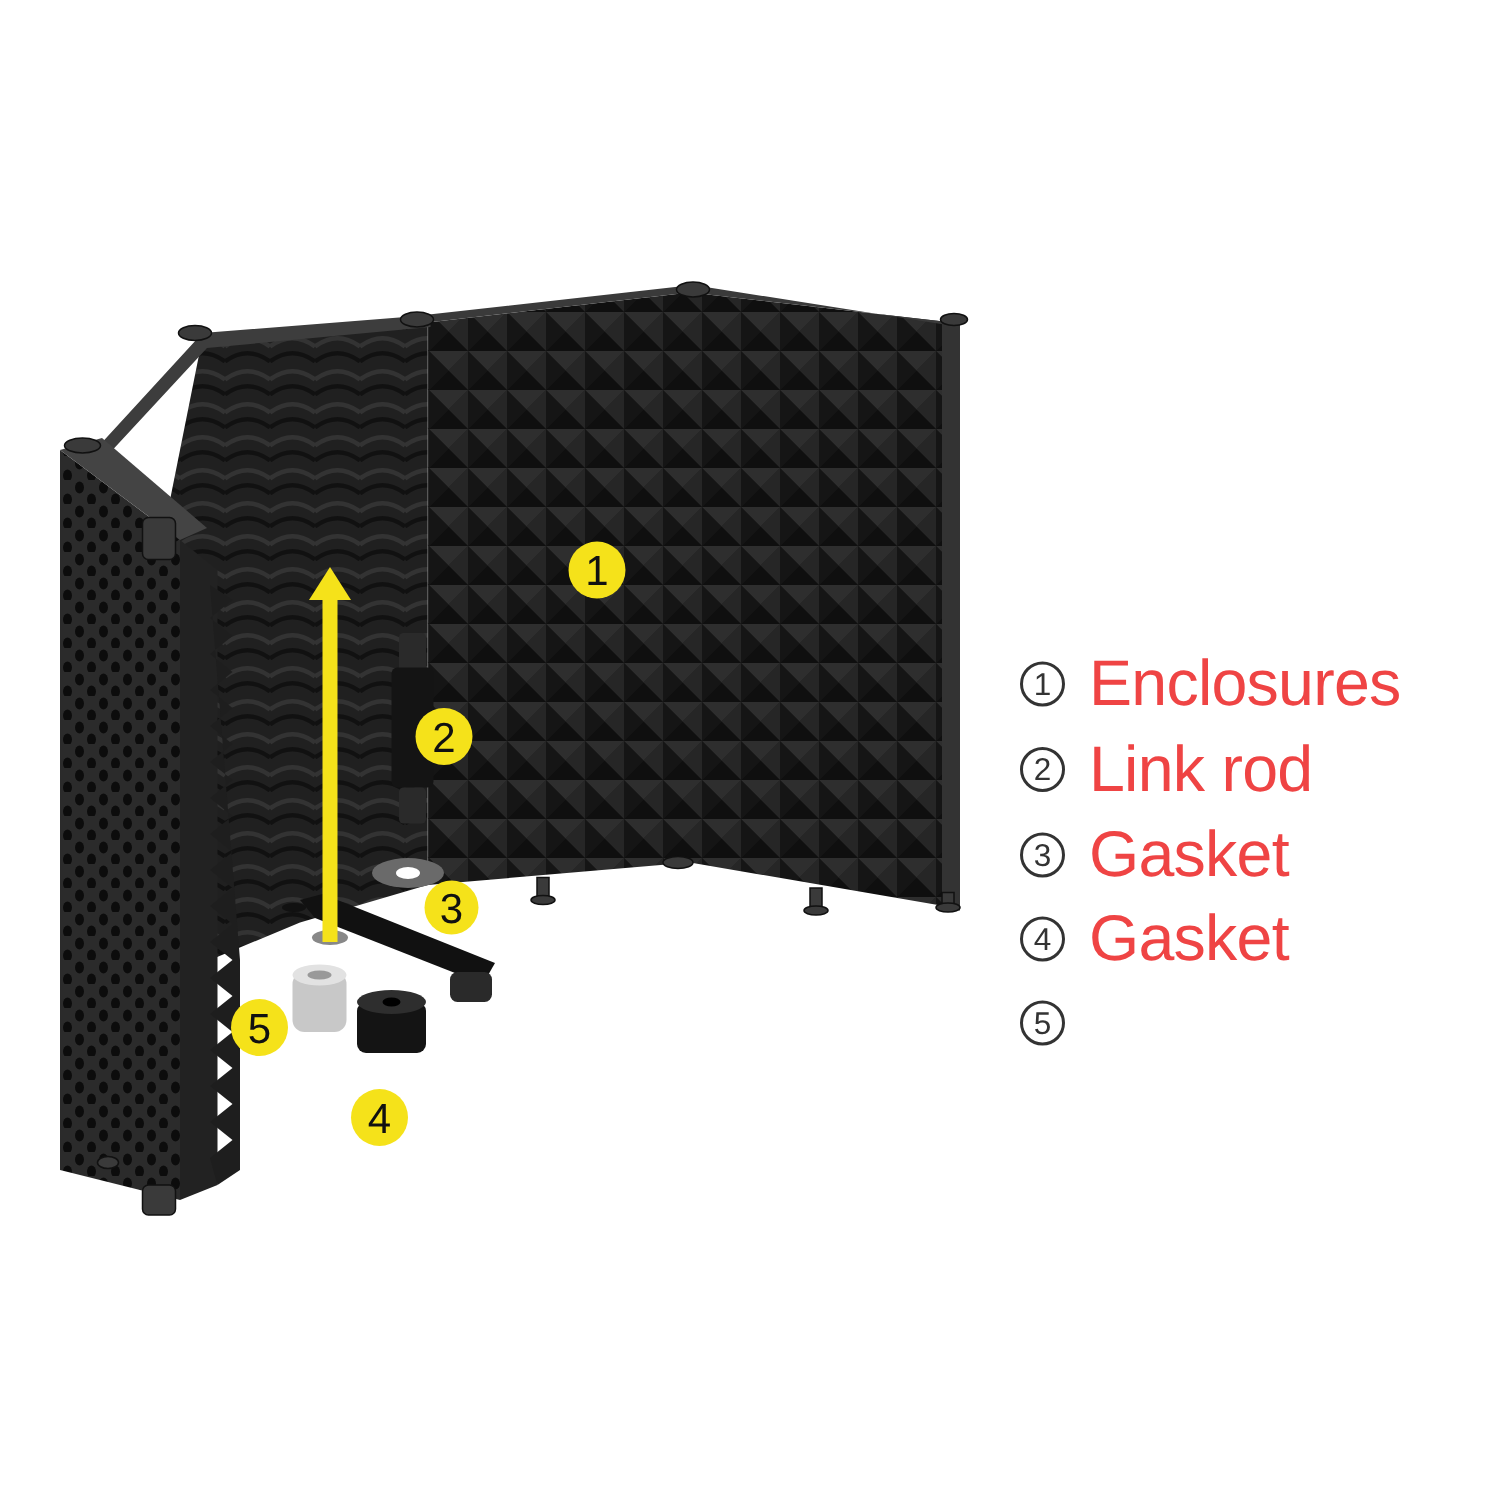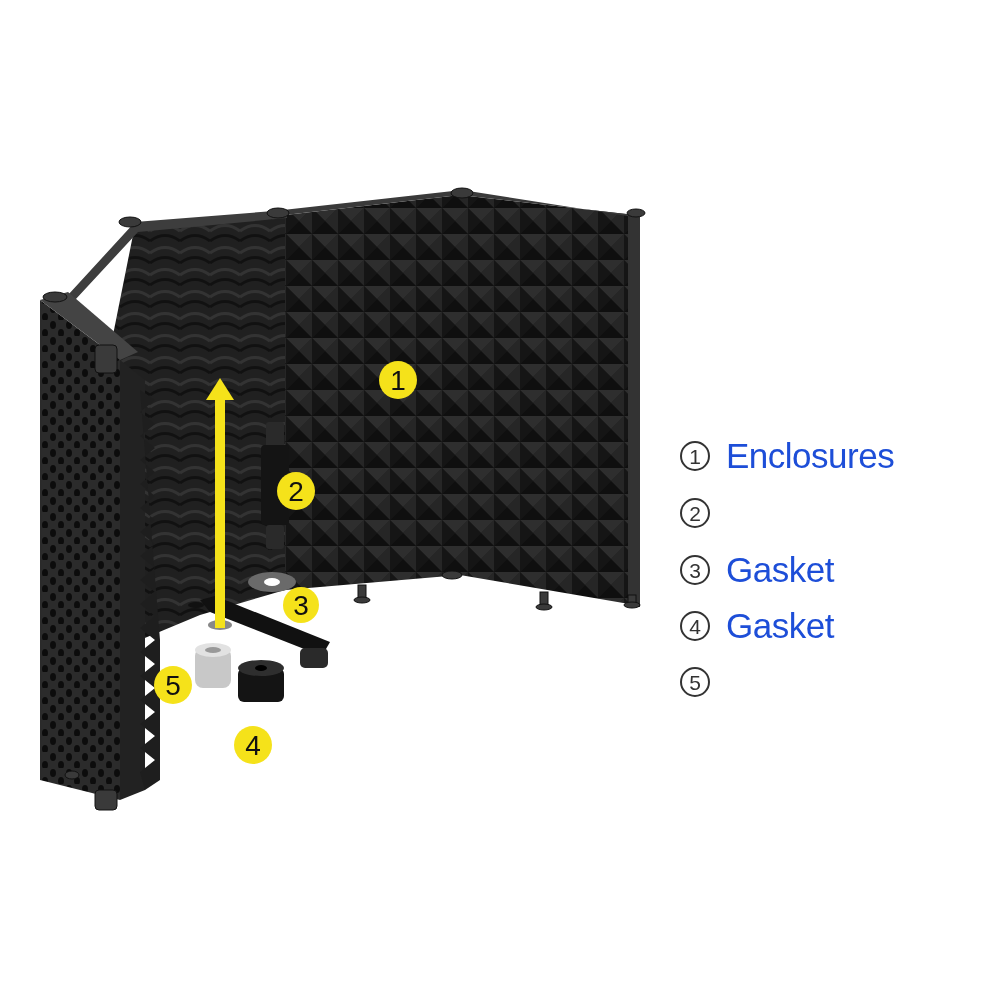--- a/index.html
+++ b/index.html
@@ -7,21 +7,21 @@
            font-family: "Liberation Sans", "DejaVu Sans", sans-serif; }
     #product-figure { position: absolute; left: 0; top: 0; width: 1000px; height: 1000px; }
     .legend { position: absolute; left: 680px; top: 428px; width: 310px; }
     .legend-item { display: flex; align-items: center; height: 56px; margin-bottom: 0; }
     .legend-item:nth-child(2) { height: 58px; }
     .legend-item:nth-child(3) { height: 56px; }
     .legend-item:nth-child(4) { height: 56px; }
     .legend-num { width: 30px; height: 30px; border: 2px solid #333; border-radius: 50%;
                   box-sizing: border-box; display: flex; align-items: center; justify-content: center;
                   font-size: 21px; color: #333; margin-right: 16px; flex: 0 0 auto; line-height: 1; }
-    .legend-label { font-size: 35px; color: #1d4ed8; letter-spacing: -0.5px; white-space: nowrap; }
+    .legend-label { font-size: 43px; color: #ef4444; letter-spacing: -0.5px; white-space: nowrap; }
     .callout-text { font-family: "Liberation Sans", sans-serif; font-size: 28px; fill: #111; }
   </style>
 </head>
 <body>
 
 <svg id="product-figure" viewBox="0 0 1000 1000" xmlns="http://www.w3.org/2000/svg">
   <defs>
     <pattern id="foamGrid" width="26" height="26" patternUnits="userSpaceOnUse">
       <rect width="26" height="26" fill="#1c1c1c"></rect>
       <polygon points="0,0 26,0 13,13" fill="#2e2e2e"></polygon>
@@ -134,20 +134,21 @@
   </g>
 </svg>
 
 <div class="legend">
   <div class="legend-item">
     <span class="legend-num">1</span>
     <span class="legend-label">Enclosures</span>
   </div>
   <div class="legend-item">
     <span class="legend-num">2</span>
+    <span class="legend-label">Link rod</span>
   </div>
   <div class="legend-item">
     <span class="legend-num">3</span>
     <span class="legend-label">Gasket</span>
   </div>
   <div class="legend-item">
     <span class="legend-num">4</span>
     <span class="legend-label">Gasket</span>
   </div>
   <div class="legend-item">

